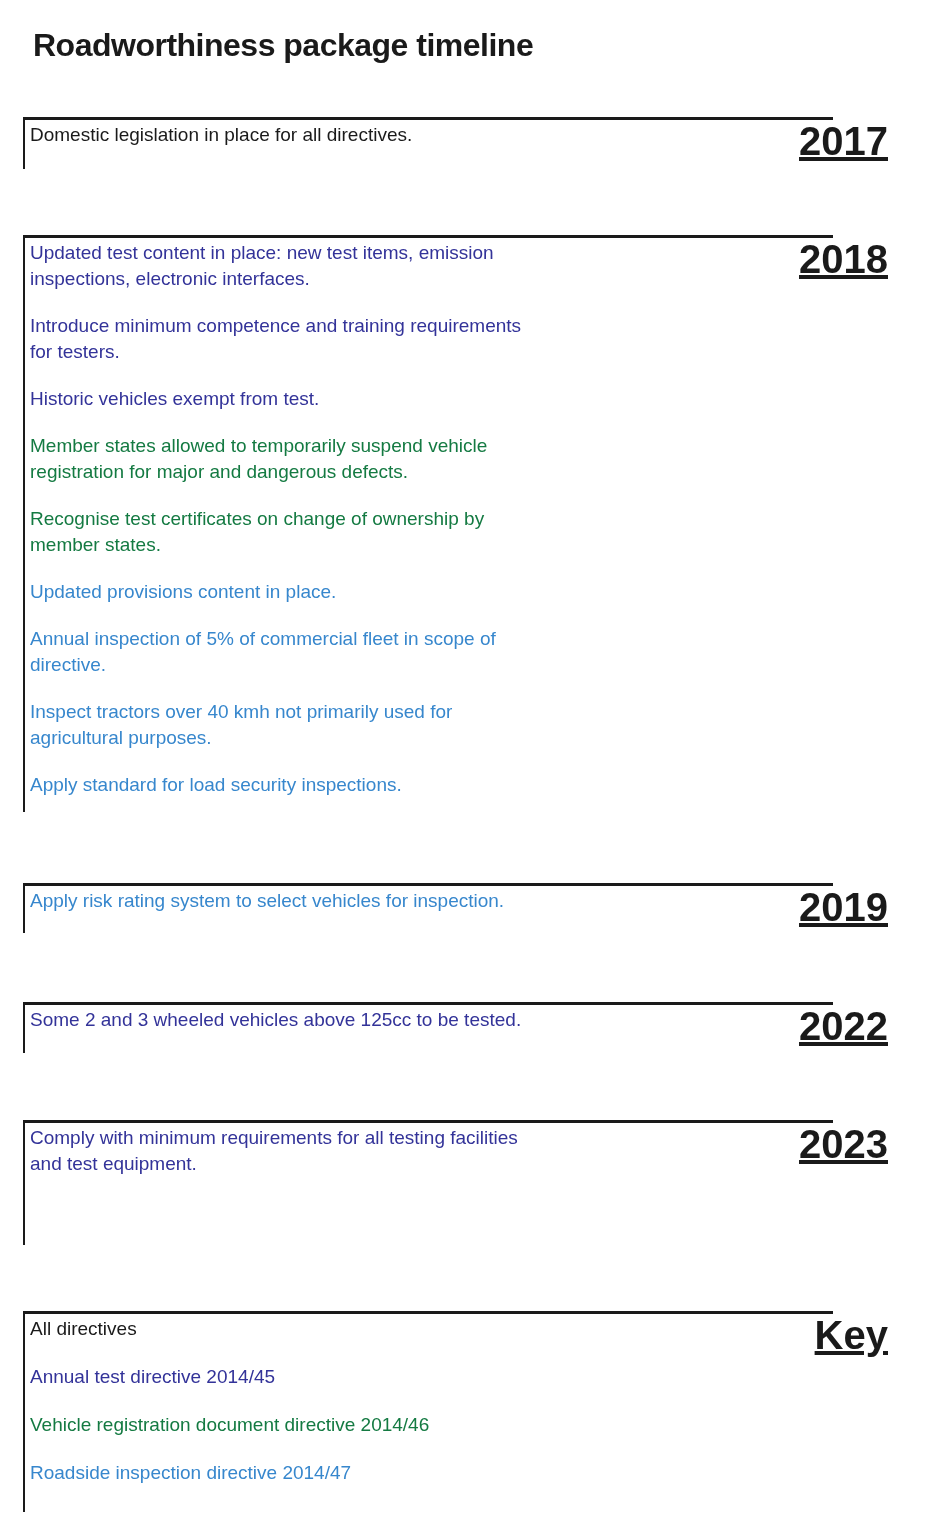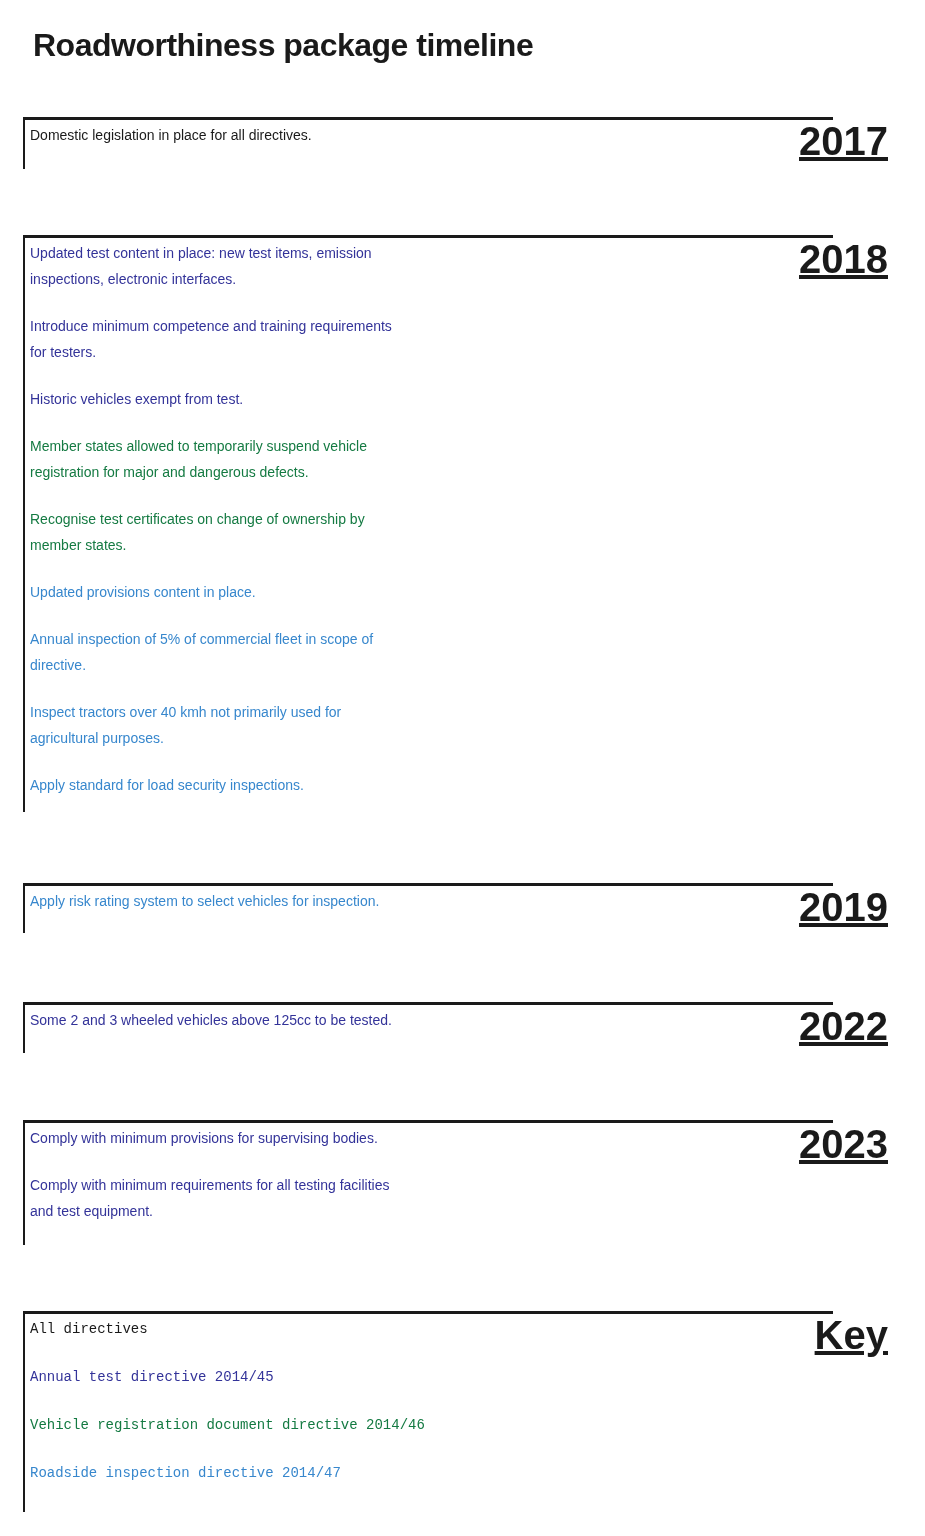--- a/index.html
+++ b/index.html
@@ -30,42 +30,42 @@
     width: 810px;
     box-sizing: border-box;
     border-top: 3px solid #1a1a1a;
     border-left: 2px solid #1a1a1a;
   }
   .section .content {
     padding: 2px 0 0 5px;
   }
   .item {
     margin: 0 0 21px 0;
-    font-size: 14px;
+    font-size: 19px;
     line-height: 26px;
     white-space: pre-line;
   }
   .year-label {
     position: absolute;
     top: 1px;
     right: -55px;
     font-size: 40px;
     font-weight: bold;
     line-height: 1.0;
     color: var(--c-black, #1a1a1a);
     white-space: nowrap;
     text-decoration: underline;
   }
   .sec-2017 { top: 117px; height: 52px; }
   .sec-2018 { top: 235px; height: 577px; }
   .sec-2019 { top: 883px; height: 50px; }
   .sec-2022 { top: 1002px; height: 51px; }
   .sec-2023 { top: 1120px; height: 125px; }
   .sec-key  { top: 1311px; height: 201px; }
-  .sec-key .item { margin-bottom: 22px; font-family: Liberation Mono, monospace; }
+  .sec-key .item { margin-bottom: 22px; }
 
   .cat-all-directives      { color: var(--c-black, #1a1a1a); }
   .cat-annual-test         { color: var(--c-annual, #333399); }
   .cat-vehicle-registration{ color: var(--c-vehicle, #147a42); }
   .cat-roadside-inspection { color: var(--c-roadside, #3787cd); }
 </style>
 </head>
 <body>
 
 <h1 class="page-title">Roadworthiness package timeline</h1>
@@ -108,21 +108,20 @@
 <div class="section sec-2022">
   <span class="year-label">2022</span>
   <div class="content">
     <p class="item cat-annual-test">Some 2 and 3 wheeled vehicles above 125cc to be tested.</p>
   </div>
 </div>
 
 <div class="section sec-2023">
   <span class="year-label">2023</span>
   <div class="content">
-    <p class="item cat-annual-test">Comply with minimum provisions for supervising bodies.</p>
     <p class="item cat-annual-test">Comply with minimum requirements for all testing facilities
 and test equipment.</p>
   </div>
 </div>
 
 <div class="section sec-key">
   <span class="year-label">Key</span>
   <div class="content">
     <p class="item cat-all-directives">All directives</p>
     <p class="item cat-annual-test">Annual test directive 2014/45</p>

